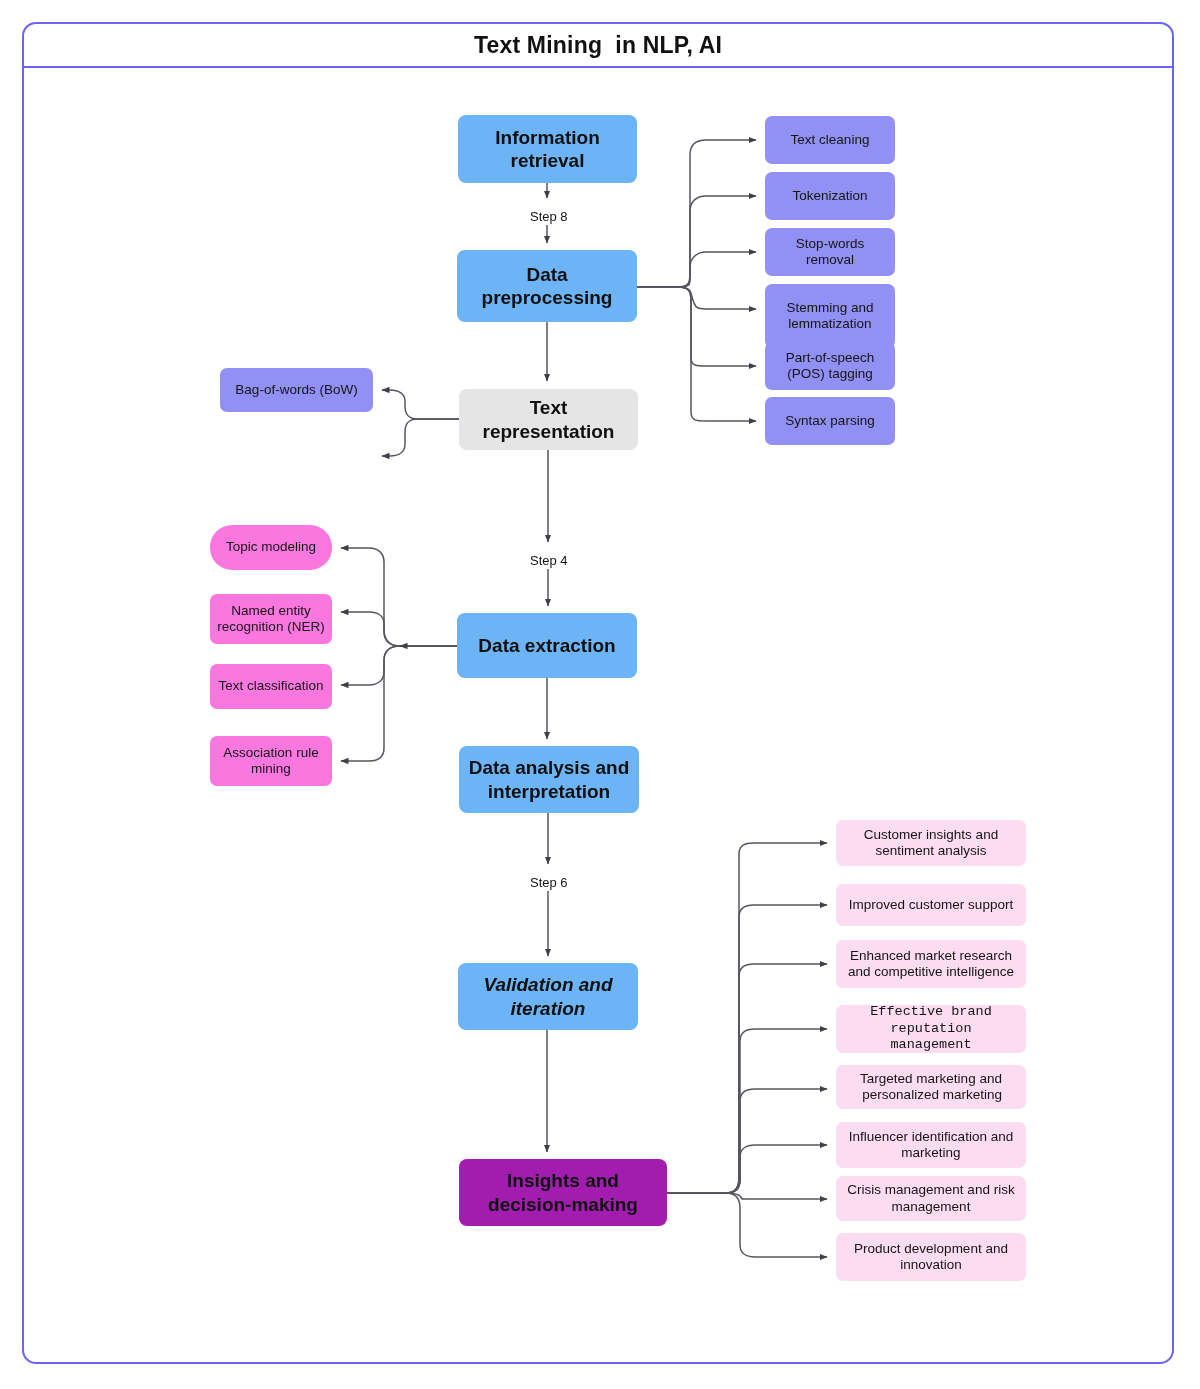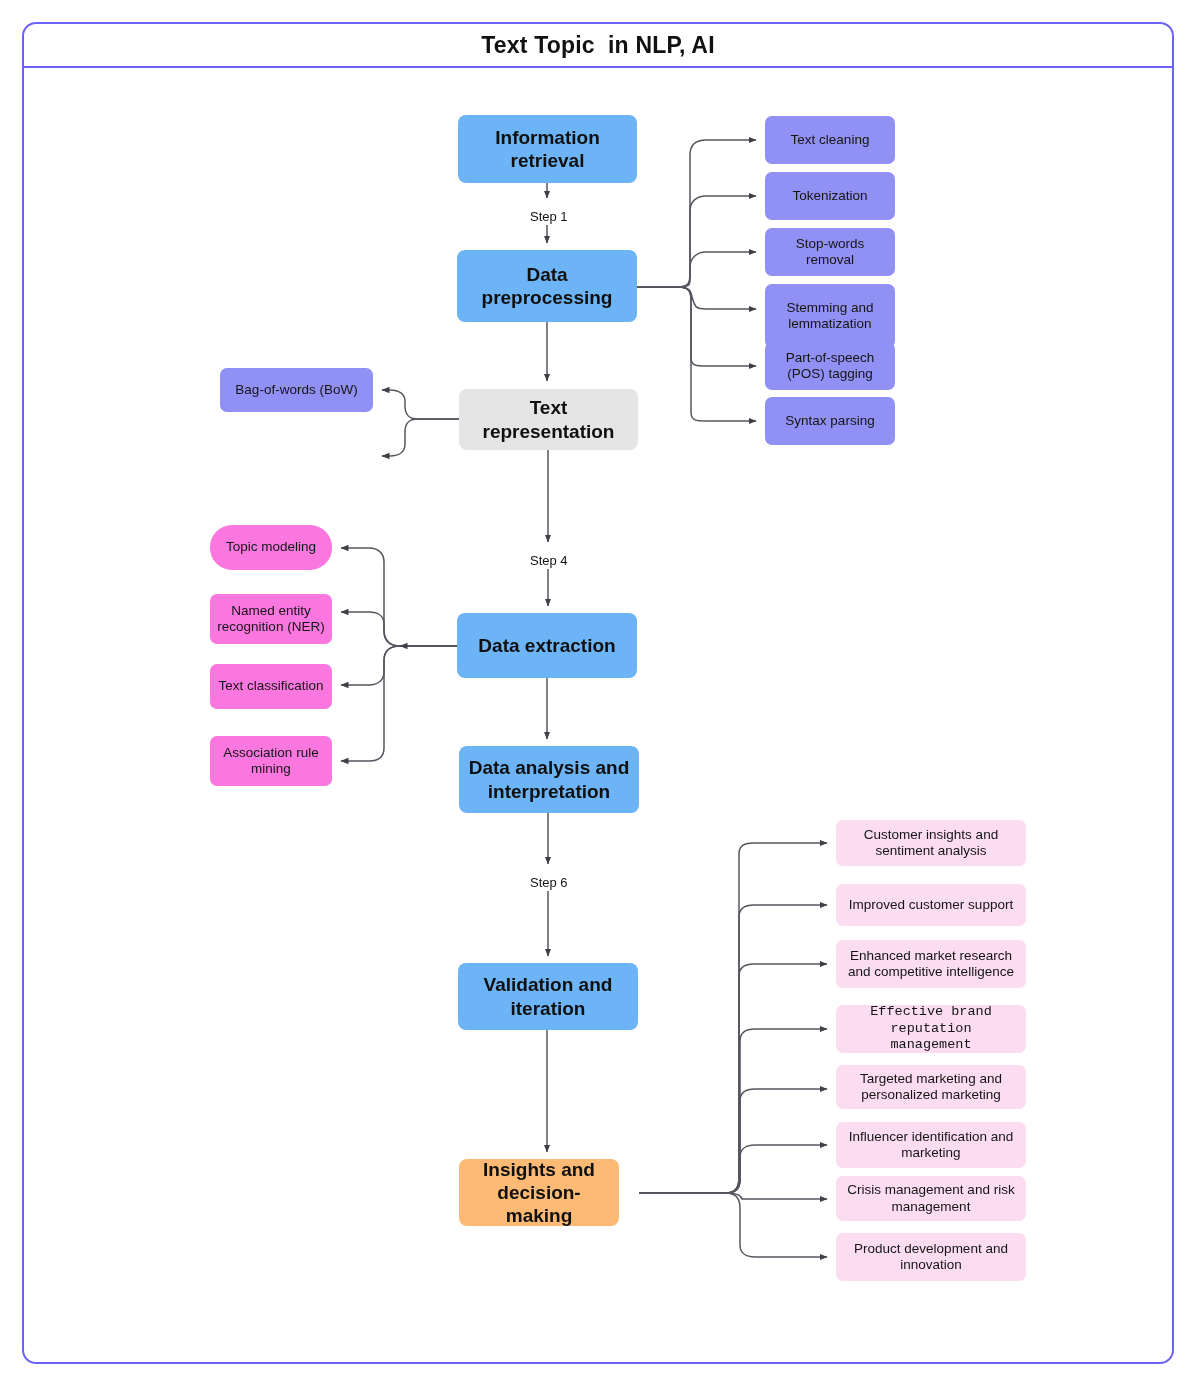--- a/index.html
+++ b/index.html
@@ -100,21 +100,21 @@
   }
 </style>
 </head>
 <body>
 
 <div id="page">
 
   <div class="frame" style="border-color: rgb(108, 99, 245);"></div>
 
   <div class="title-bar" style="border-bottom-color: rgb(108, 99, 245);">
-    <div class="title-text">Text Topic  in NLP, AI</div>
+    <div class="title-text">Text Mining  in NLP, AI</div>
   </div>
 
   <svg class="wires" viewBox="0 0 1200 1389">
     <defs>
       <marker id="ah" markerWidth="9" markerHeight="9" refX="7.5" refY="3.2" orient="auto" markerUnits="userSpaceOnUse">
         <path d="M0,0 L8,3.2 L0,6.4 z" fill="#3f3f46"></path>
       </marker>
     </defs>
     <g fill="none" stroke="#55555e" stroke-width="1.5">
 
@@ -159,24 +159,24 @@
       <path d="M639,1193 L726,1193 C736,1193 741,1195 742,1199 L742,1199 C743,1199 747,1199 755,1199 L827,1199" marker-end="url(#ah)"></path>
       <path d="M639,1193 L726,1193 C736,1193 740,1199 740,1208 L740,1245 C740,1253 746,1257 755,1257 L827,1257" marker-end="url(#ah)"></path>
     </g>
   </svg>
 
   <div class="node main" style="left: 458px; top: 115px; width: 179px; height: 68px; background: rgb(108, 180, 245); text-align: center;">Information<br>retrieval</div>
   <div class="node main" style="left: 457px; top: 250px; width: 180px; height: 72px; background: rgb(108, 180, 245);">Data preprocessing</div>
   <div class="node main" style="left: 459px; top: 389px; width: 179px; height: 61px; background: #e5e5e5;">Text representation</div>
   <div class="node main" style="left: 457px; top: 613px; width: 180px; height: 65px; background: rgb(108, 180, 245);">Data extraction</div>
   <div class="node main" style="left: 459px; top: 746px; width: 180px; height: 67px; background: rgb(108, 180, 245);">Data analysis and<br>interpretation</div>
-  <div class="node main" style="left: 458px; top: 963px; width: 180px; height: 67px; background: rgb(108, 180, 245);">Validation and<br>iteration</div>
-  <div class="node main" style="left: 459px; top: 1159px; width: 160px; height: 67px; background: #fdba74;">Insights and<br>decision-making</div>
-
-  <div class="steplabel" style="left: 525px; top: 208px;">Step 1</div>
+  <div class="node main" style="left: 458px; top: 963px; width: 180px; height: 67px; background: rgb(108, 180, 245); font-style: italic;">Validation and<br>iteration</div>
+  <div class="node main" style="left: 459px; top: 1159px; width: 208px; height: 67px; background: #a21caf;">Insights and<br>decision-making</div>
+
+  <div class="steplabel" style="left: 525px; top: 208px;">Step 8</div>
   <div class="steplabel" style="left: 525px; top: 552px;">Step 4</div>
   <div class="steplabel" style="left: 525px; top: 874px;">Step 6</div>
 
   <div class="node purple" style="left: 765px; top: 116px; width: 130px; height: 48px; background: rgb(145, 144, 245);">Text cleaning</div>
   <div class="node purple" style="left: 765px; top: 172px; width: 130px; height: 48px; background: rgb(145, 144, 245);">Tokenization</div>
   <div class="node purple" style="left: 765px; top: 228px; width: 130px; height: 48px; background: rgb(145, 144, 245);">Stop-words removal</div>
   <div class="node purple" style="left: 765px; top: 284px; width: 130px; height: 64px; background: rgb(145, 144, 245);">Stemming and<br>lemmatization</div>
   <div class="node purple" style="left: 765px; top: 342px; width: 130px; height: 48px; background: rgb(145, 144, 245);">Part-of-speech<br>(POS) tagging</div>
   <div class="node purple" style="left: 765px; top: 397px; width: 130px; height: 48px; background: rgb(145, 144, 245);">Syntax parsing</div>
 
@@ -184,18 +184,18 @@
 
   <div class="node pink" style="left: 210px; top: 525px; width: 122px; height: 45px; background: rgb(251, 119, 224); border-radius: 22px;">Topic modeling</div>
   <div class="node pink" style="left: 210px; top: 594px; width: 122px; height: 50px; background: rgb(251, 119, 224);">Named entity<br>recognition (NER)</div>
   <div class="node pink" style="left: 210px; top: 664px; width: 122px; height: 45px; background: rgb(251, 119, 224);">Text classification</div>
   <div class="node pink" style="left: 210px; top: 736px; width: 122px; height: 50px; background: rgb(251, 119, 224);">Association rule<br>mining</div>
 
   <div class="node lightpink" style="left: 836px; top: 820px; width: 190px; height: 46px; background: rgb(251, 220, 241);">Customer insights and<br>sentiment analysis</div>
   <div class="node lightpink" style="left: 836px; top: 884px; width: 190px; height: 42px; background: rgb(251, 220, 241);">Improved customer support</div>
   <div class="node lightpink" style="left: 836px; top: 940px; width: 190px; height: 48px; background: rgb(251, 220, 241);">Enhanced market research<br>and competitive intelligence</div>
   <div class="node lightpink" style="left: 836px; top: 1005px; width: 190px; height: 48px; background: rgb(251, 220, 241); font-family: Liberation Mono, monospace;">Effective brand reputation<br>management</div>
-  <div class="node lightpink" style="left: 836px; top: 1065px; width: 190px; height: 44px; background: rgb(251, 220, 241);">Targeted marketing and<br>personalized marketing</div>
+  <div class="node lightpink" style="left: 836px; top: 1065px; width: 190px; height: 44px; background: rgb(251, 220, 241); text-align: right;">Targeted marketing and<br>personalized marketing</div>
   <div class="node lightpink" style="left: 836px; top: 1122px; width: 190px; height: 46px; background: rgb(251, 220, 241);">Influencer identification and<br>marketing</div>
   <div class="node lightpink" style="left: 836px; top: 1176px; width: 190px; height: 45px; background: rgb(251, 220, 241);">Crisis management and risk<br>management</div>
   <div class="node lightpink" style="left: 836px; top: 1233px; width: 190px; height: 48px; background: rgb(251, 220, 241);">Product development and<br>innovation</div>
 
 </div>
 
 </body></html>

